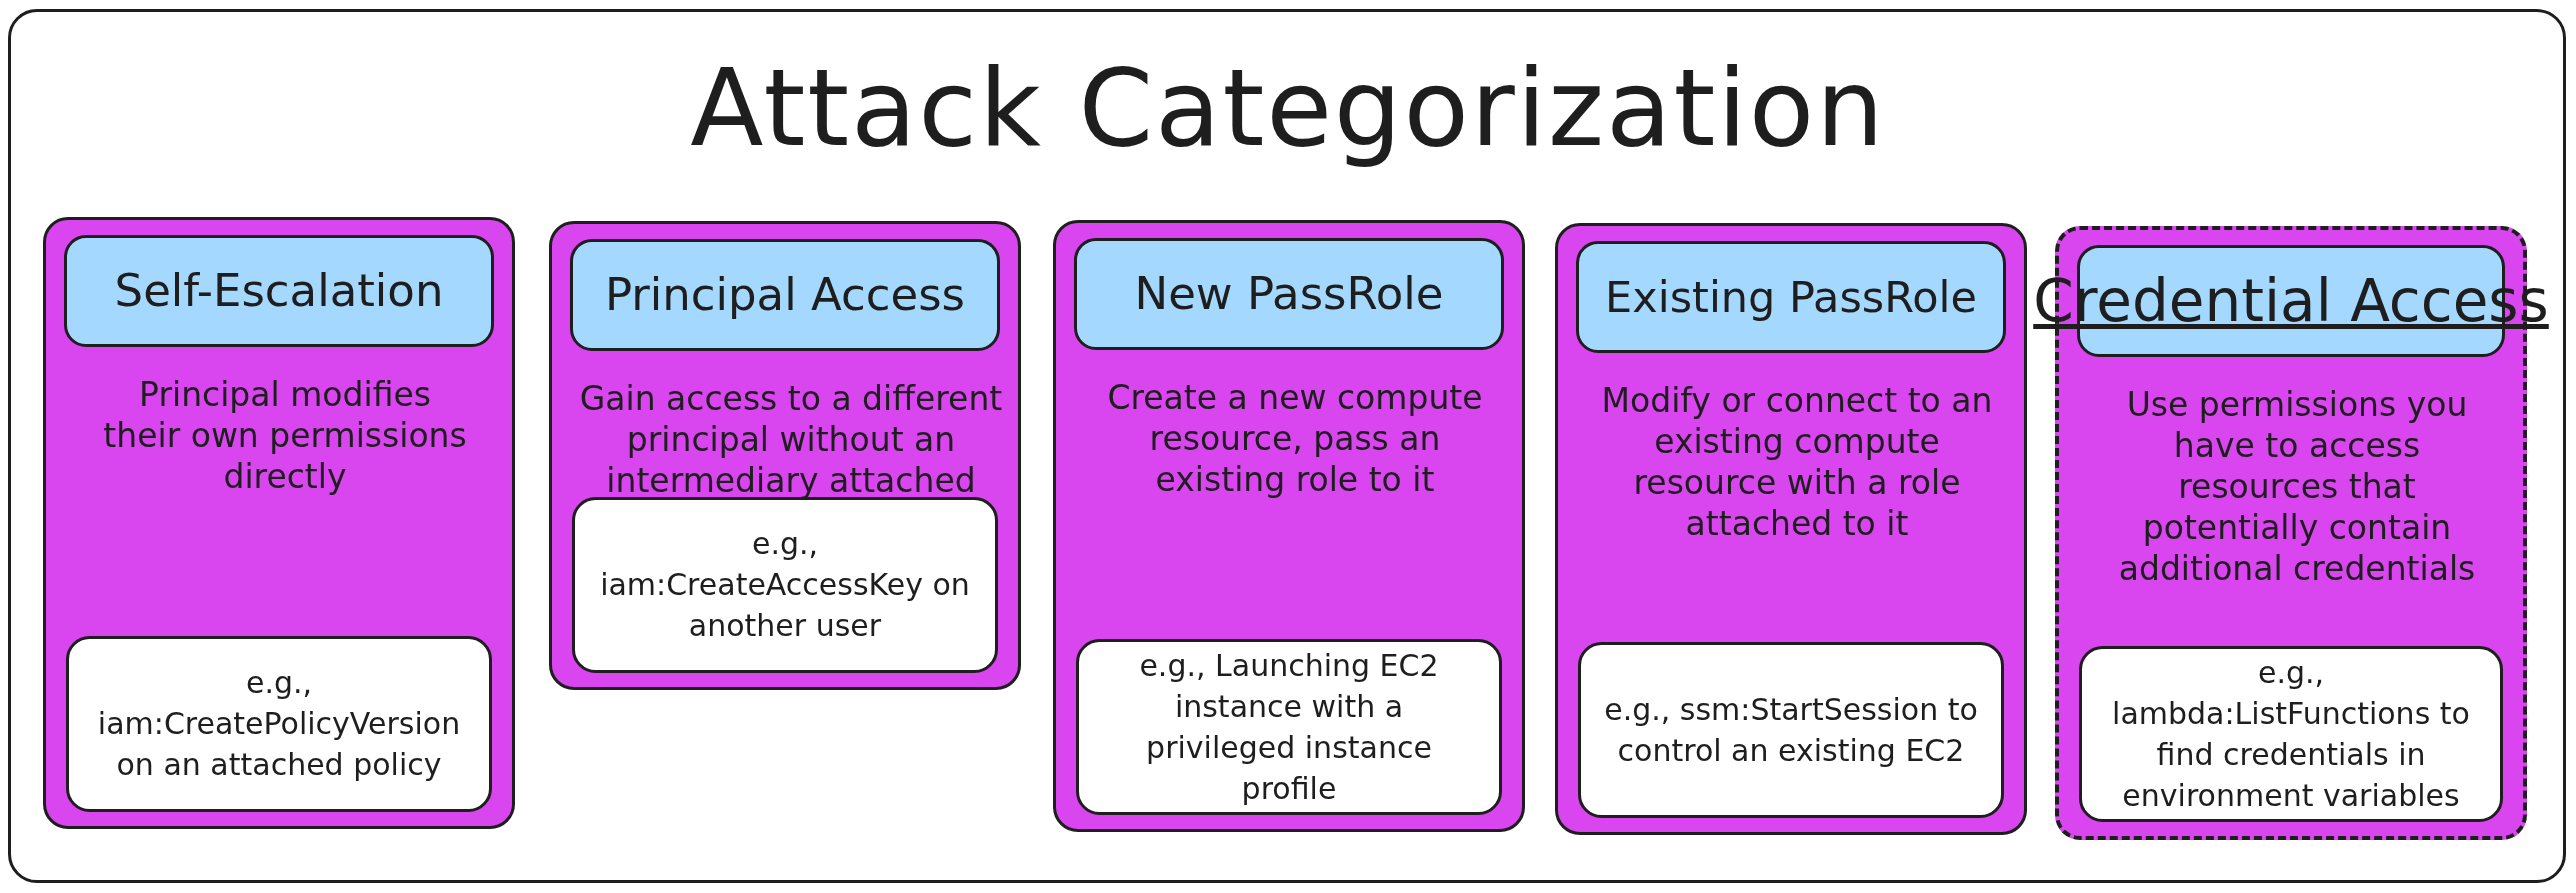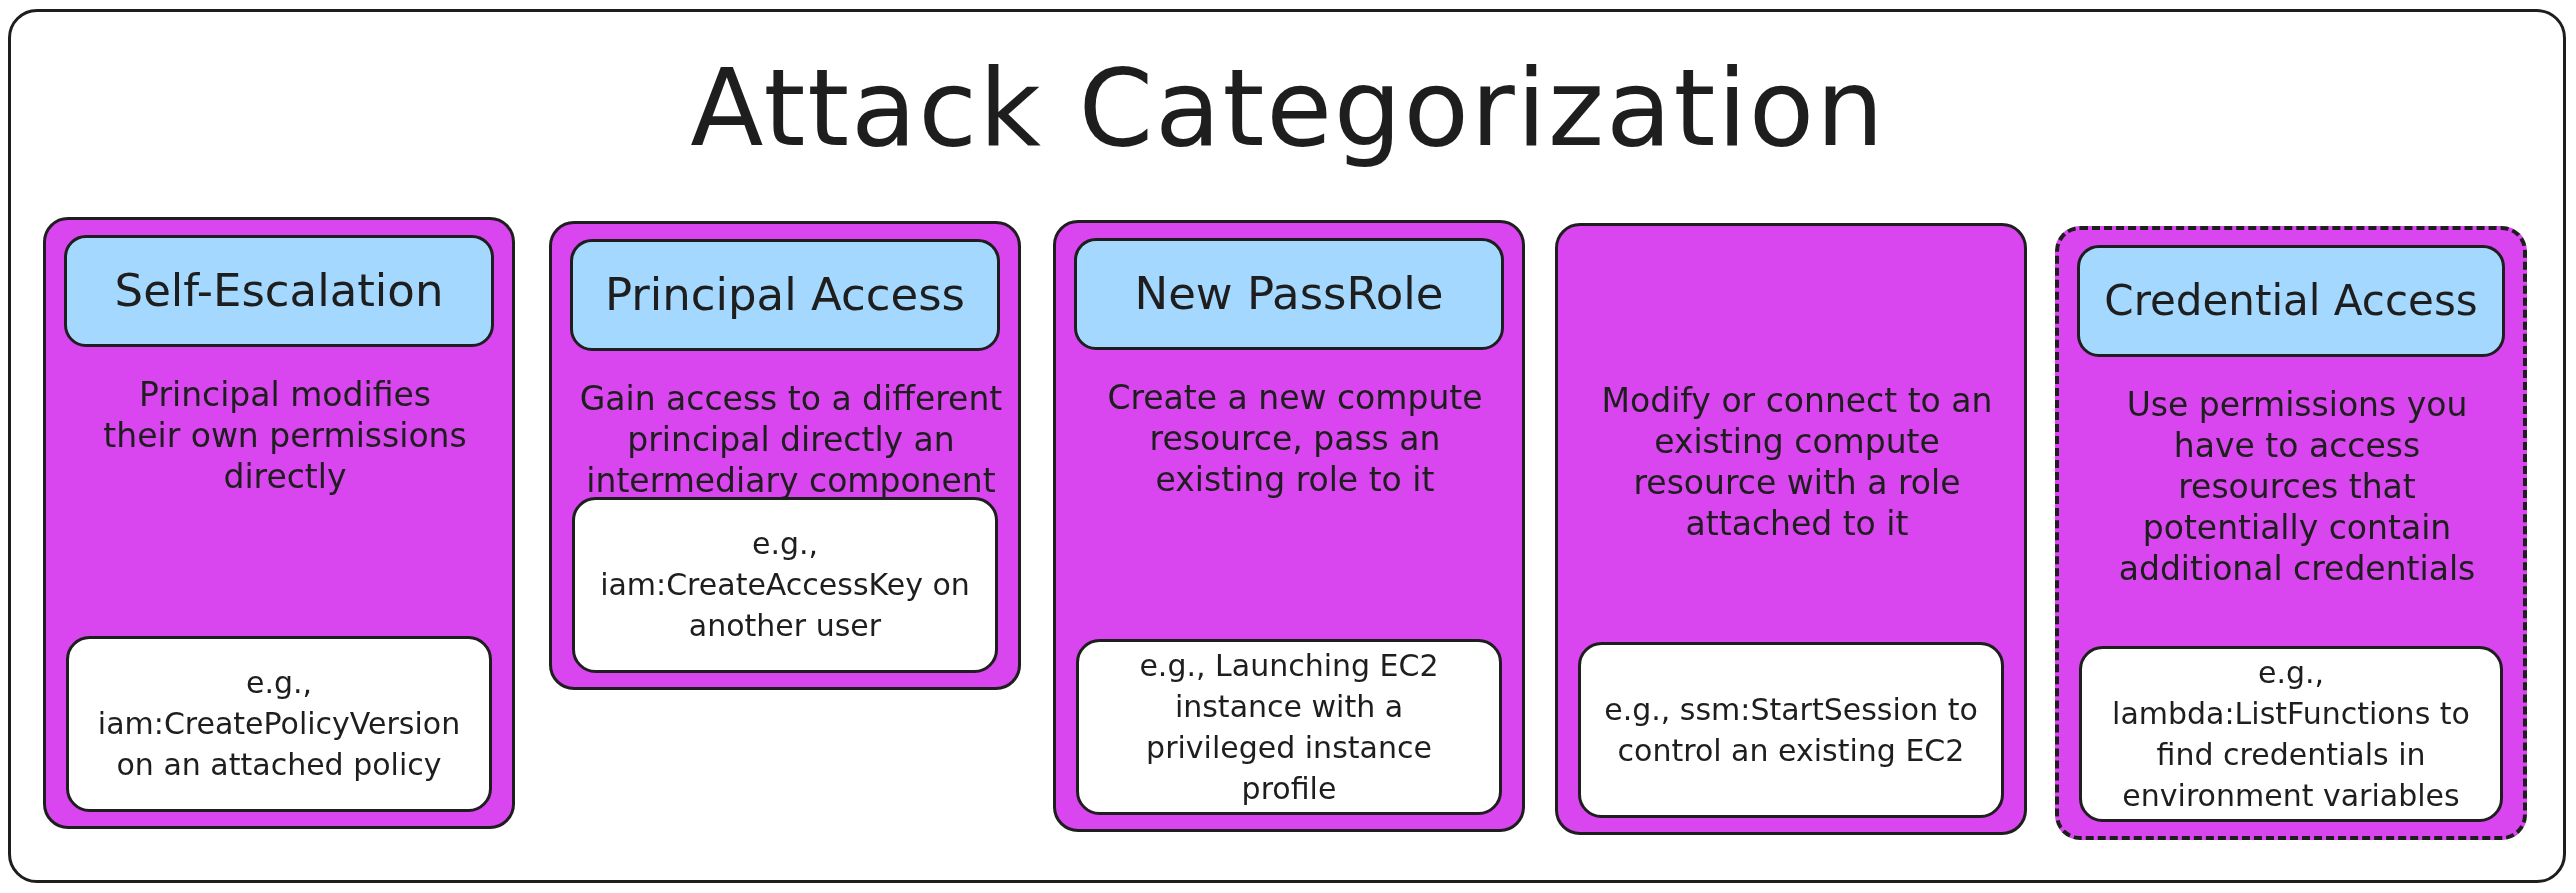--- a/index.html
+++ b/index.html
@@ -30,33 +30,34 @@
 <div class="title">Attack Categorization</div>
 
 <div class="card" style="left:43px; top:217px; width:472px; height:612px;">
   <div class="pill">Self-Escalation</div>
   <div class="desc" style="padding:0 34px;">Principal modifies their own permissions directly</div>
   <div class="example" style="padding:0 27px;">e.g., iam:CreatePolicyVersion on an attached policy</div>
 </div>
 
 <div class="card" style="left:549px; top:221px; width:472px; height:469px;">
   <div class="pill">Principal Access</div>
-  <div class="desc">Gain access to a different principal directly an intermediary component</div>
+  <div class="desc">Gain access to a different principal without an intermediary attached</div>
   <div class="example">e.g., iam:CreateAccessKey on another user</div>
 </div>
 
 <div class="card" style="left:1053px; top:220px; width:472px; height:612px;">
   <div class="pill">New PassRole</div>
   <div class="desc" style="padding:0 9px;">Create a new compute resource, pass an existing role to it</div>
   <div class="example">e.g., Launching EC2 instance with a privileged instance profile</div>
 </div>
 
 <div class="card" style="left:1555px; top:223px; width:472px; height:612px;">
+  <div class="pill" style="font-size:43px;">Existing PassRole</div>
   <div class="desc">Modify or connect to an existing compute resource with a role attached to it</div>
   <div class="example" style="padding:0 22px;">e.g., ssm:StartSession to control an existing EC2</div>
 </div>
 
 <div class="card dashed" style="left:2055px; top:226px; width:472px; height:614px;">
-  <div class="pill" style="font-size:42px;">Credential Access</div>
+  <div class="pill" style="font-size:58px;text-decoration:underline;">Credential Access</div>
   <div class="desc" style="padding:0 12.7px;">Use permissions you have to access resources that potentially contain additional credentials</div>
   <div class="example">e.g., lambda:ListFunctions to find credentials in environment variables</div>
 </div>
 
 
 </body></html>

